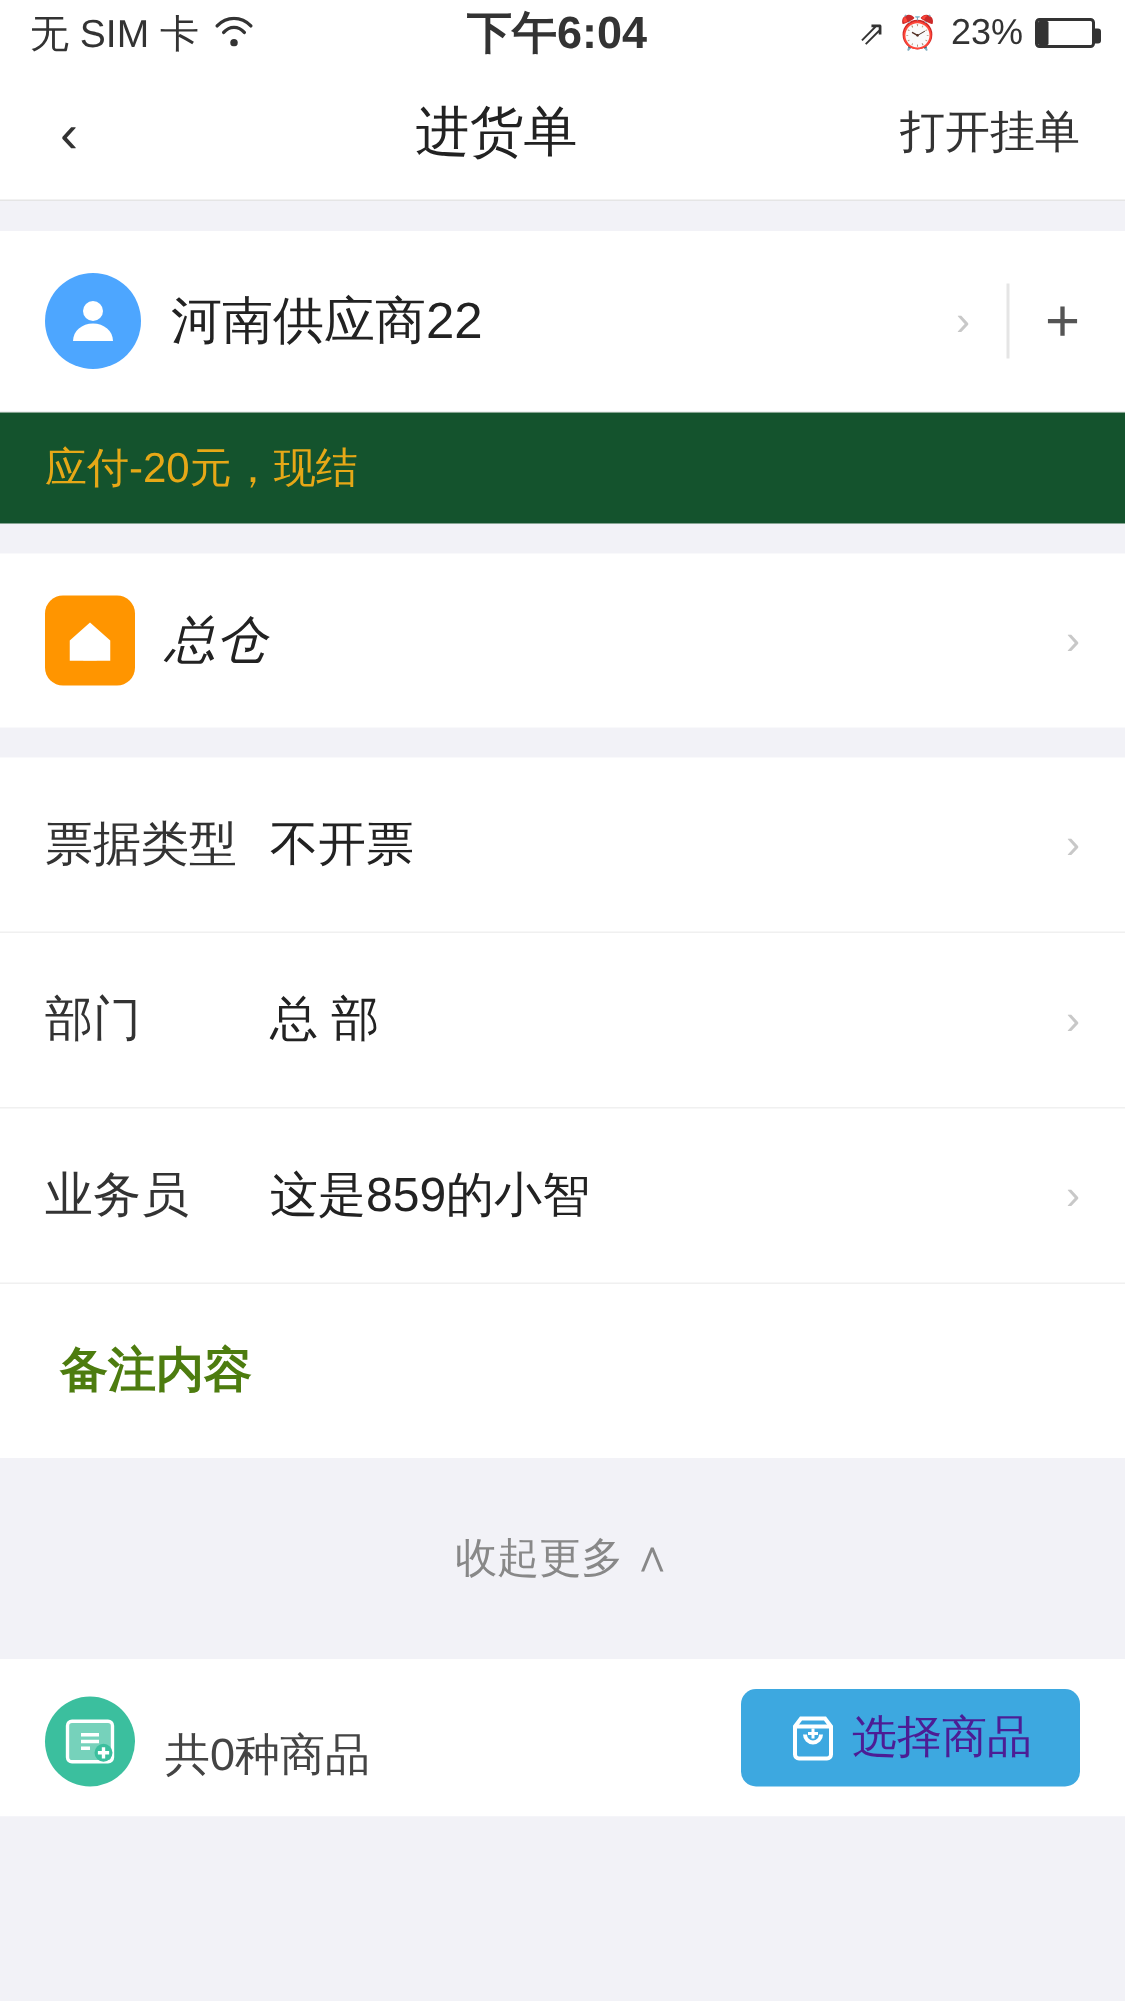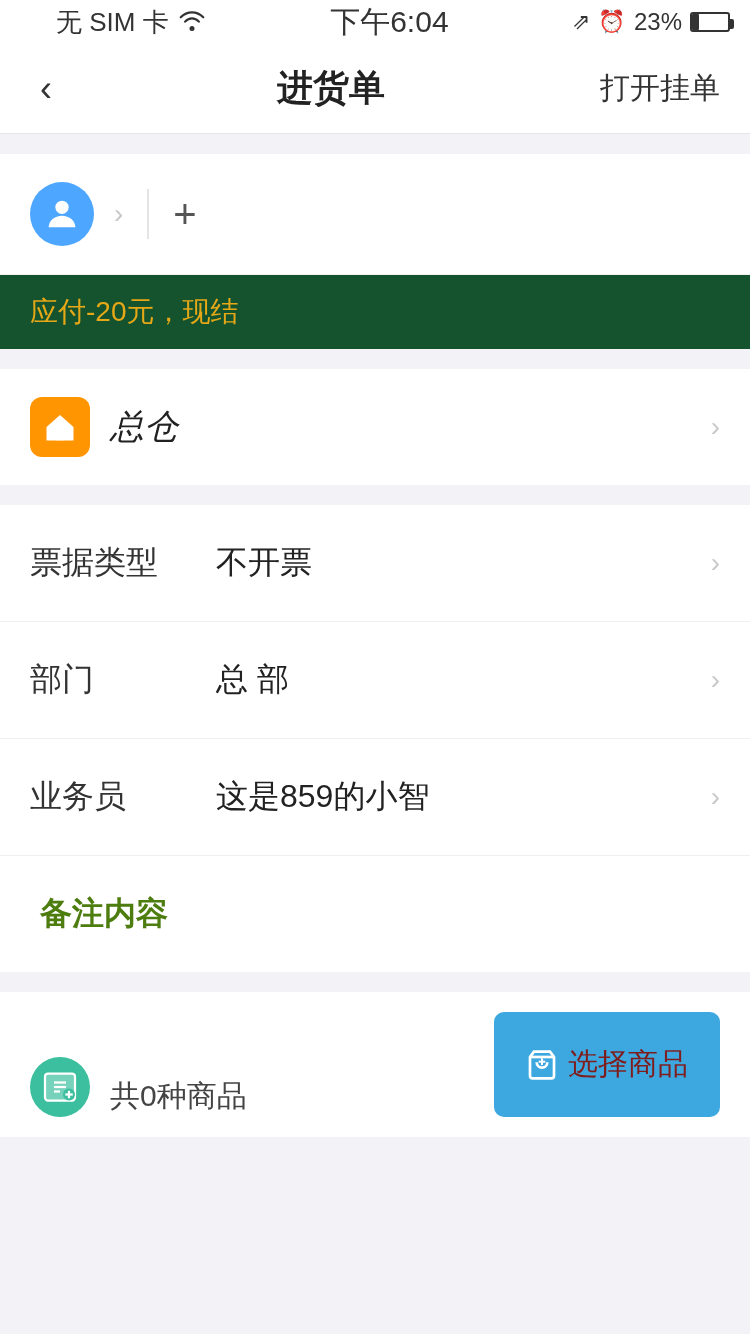--- a/index.html
+++ b/index.html
@@ -22,25 +22,24 @@
       justify-content: space-between;
       padding: 0 20px;
       font-size: 28px;
       font-weight: 500;
     }
     .status-bar-left {
       display: flex;
       align-items: center;
       gap: 8px;
       font-size: 26px;
-      margin-left: 36px;
     }
     .status-bar-center {
       font-size: 30px;
-      font-weight: 400;
+      font-weight: 700;
     }
     .status-bar-right {
       display: flex;
       align-items: center;
       gap: 8px;
       font-size: 24px;
     }
 
     
     .nav-bar {
@@ -53,21 +52,21 @@
       border-bottom: 1px solid #e5e5e5;
     }
     .nav-back {
       font-size: 36px;
       color: #333;
       cursor: pointer;
       padding: 10px;
     }
     .nav-title {
       font-size: 36px;
-      font-weight: 700;
+      font-weight: 400;
       color: #222;
     }
     .nav-action {
       font-size: 30px;
       color: #333;
       cursor: pointer;
     }
 
     
     .content {
@@ -169,21 +168,20 @@
     .form-section {
       background: #fff;
       margin-top: 20px;
     }
     .form-row {
       display: flex;
       align-items: center;
       padding: 36px 30px;
       border-bottom: 1px solid #f0f0f0;
       min-height: 100px;
-      gap: 36px;
     }
     .form-row:last-child {
       border-bottom: none;
     }
     .form-label {
       font-size: 32px;
       color: #333;
       width: 140px;
       flex-shrink: 0;
     }
@@ -240,24 +238,24 @@
       height: 36px;
       fill: #fff;
     }
     .product-count-text {
       flex: 1;
       font-size: 30px;
       color: #444;
     }
     .select-product-btn {
       background: #3da8e0;
-      color: #7f1d1d;
+      color: #4c1d95;
       border: none;
       border-radius: 10px;
-      padding: 32px 32px;
+      padding: 12px 32px;
       font-size: 30px;
       display: flex;
       align-items: center;
       gap: 10px;
       cursor: pointer;
     }
     .select-product-btn svg {
       width: 32px;
       height: 32px;
       fill: #fff;
@@ -304,20 +302,21 @@
 <div class="content">
 
   <div class="section">
     <div class="supplier-row">
       <div class="supplier-avatar">
         <svg viewBox="0 0 24 24" xmlns="http://www.w3.org/2000/svg">
           <circle cx="12" cy="8" r="4"></circle>
           <path d="M4 20c0-4 3.6-7 8-7s8 3 8 7"></path>
         </svg>
       </div>
+      <span class="supplier-name">河南供应商22</span>
       <span class="supplier-chevron">›</span>
       <div class="supplier-divider"></div>
       <span class="supplier-add">+</span>
     </div>
     <div class="notice-banner">
       <span>应付-20元，现结</span>
     </div>
   </div>
 
   <div class="section" style="margin-top:20px;">
@@ -351,20 +350,23 @@
       <span class="form-label">业务员</span>
       <span class="form-value">这是859的小智</span>
       <span class="form-chevron">›</span>
     </div>
 
     <div class="form-row" style="border-bottom:none;">
       <span class="form-value placeholder">备注内容</span>
     </div>
   </div>
 
+  <div class="collapse-row">
+    <span>收起更多 ∧</span>
+  </div>
 
   <div class="bottom-bar">
     <div class="product-count-icon">
       <svg viewBox="0 0 24 24" xmlns="http://www.w3.org/2000/svg">
         <rect x="2" y="3" width="20" height="18" rx="2" fill="rgba(255,255,255,0.3)" stroke="#fff" stroke-width="1.5"></rect>
         <line x1="8" y1="9" x2="16" y2="9" stroke="#fff" stroke-width="1.5"></line>
         <line x1="8" y1="12" x2="16" y2="12" stroke="#fff" stroke-width="1.5"></line>
         <line x1="8" y1="15" x2="12" y2="15" stroke="#fff" stroke-width="1.5"></line>
         <circle cx="18" cy="17" r="4" fill="#3bbf9e"></circle>
         <line x1="18" y1="14.5" x2="18" y2="19.5" stroke="#fff" stroke-width="1.5"></line>

